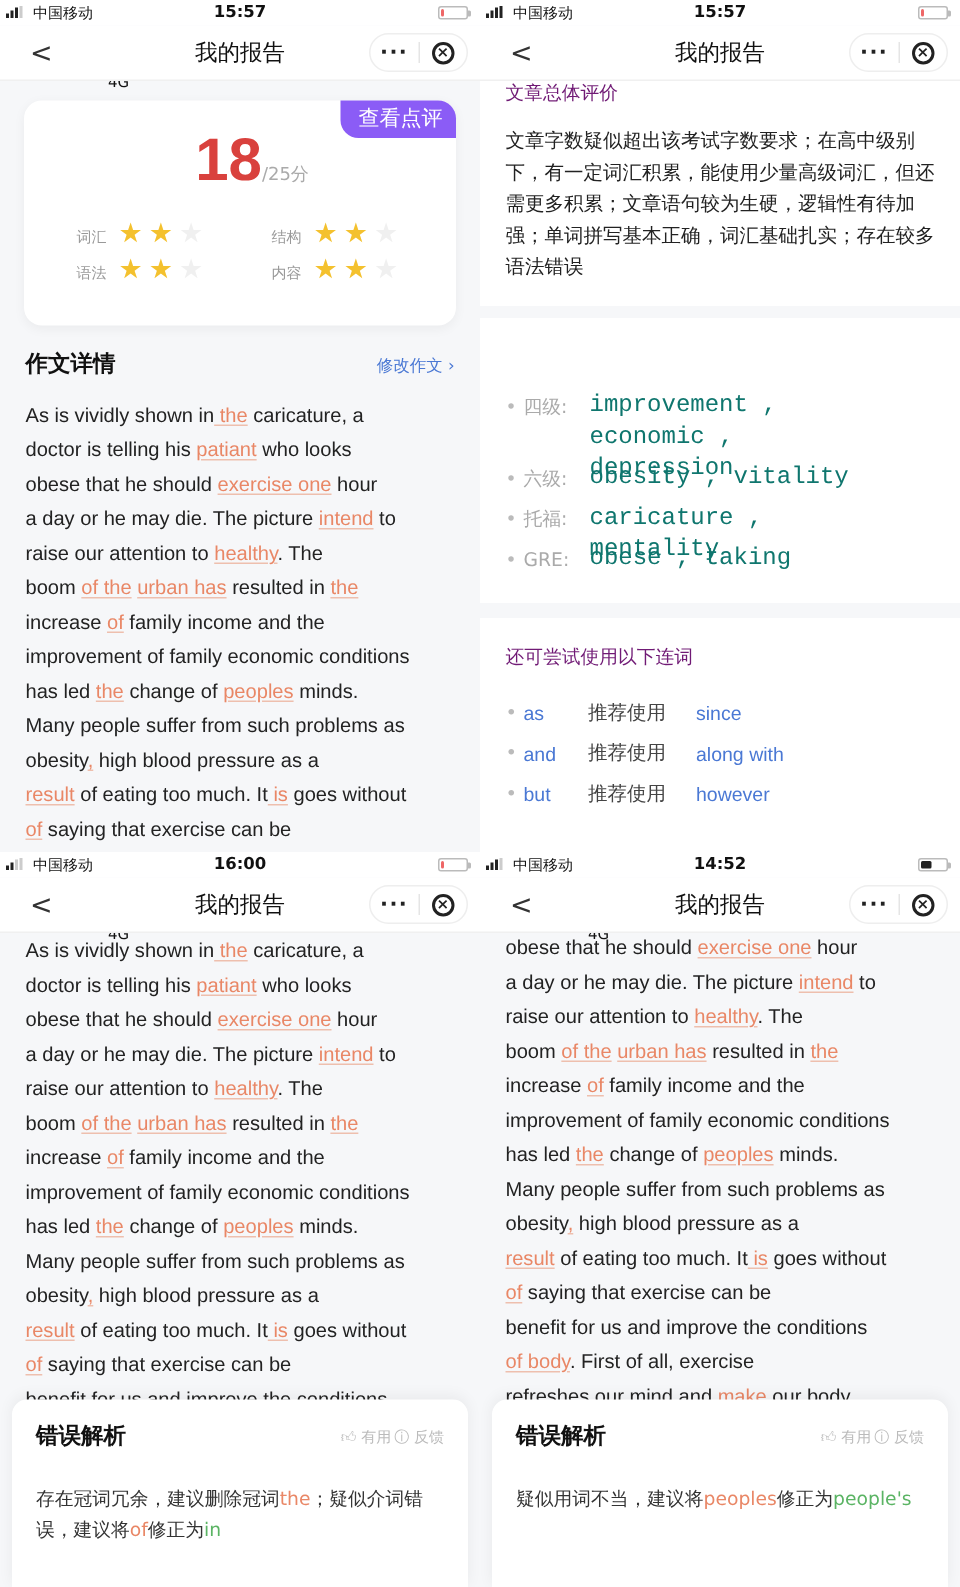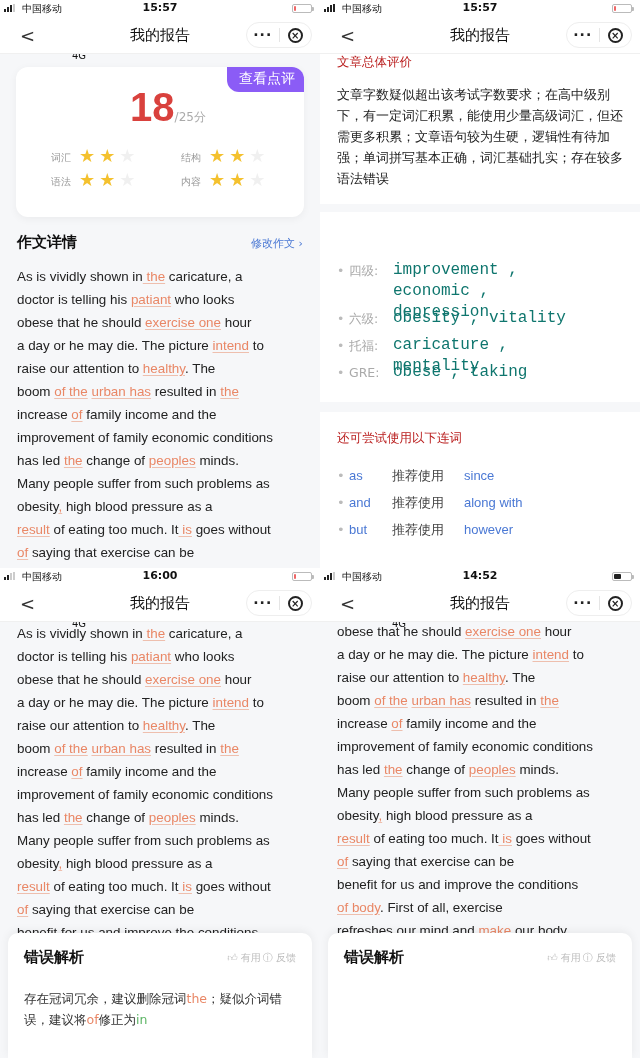--- a/index.html
+++ b/index.html
@@ -44,21 +44,21 @@
 
   .section-head { position: absolute; left: 17px; top: 233px; width: 286px; display: flex; justify-content: space-between; }
   .section-head .h { font-size: 15px; font-weight: bold; color: #111; }
   .section-head .edit { font-size: 11px; color: #4a78d4; margin-top: 3px; cursor: pointer; }
 
   .essay { position: absolute; left: 17px; width: 290px; font-size: 13.4px; line-height: 23px; color: #222; font-family: "Liberation Sans", sans-serif; }
   .essay .err { color: #e98766; text-decoration: underline; text-decoration-color: #eebfae; text-underline-offset: 2px; cursor: pointer; }
 
   
   .p2-sec { position: absolute; left: 0; width: 320px; background: #fff; }
-  .p2-sec .sub { position: absolute; left: 17px; font-size: 12.5px; color: #b91c1c; }
+  .p2-sec .sub { position: absolute; left: 17px; font-size: 12.5px; color: #701a75; }
   .summary { position: absolute; left: 17px; width: 290px; font-size: 13px; line-height: 21px; color: #222; }
   .vocab-row { position: absolute; left: 17px; display: flex; font-size: 12.5px; line-height: 21px; }
   .vocab-row .dot { width: 12px; color: #bbb; }
   .vocab-row .lvl { width: 44px; color: #aaa; }
   .vocab-row .words { width: 200px; color: #0f766e; font-family: Liberation Mono, monospace; font-size: 16px; }
   .conj-row { position: absolute; left: 17px; display: flex; font-size: 13px; line-height: 20px; }
   .conj-row .dot { width: 12px; color: #bbb; }
   .conj-row .w { width: 43px; color: #4a78d4; font-family: "Liberation Sans", sans-serif; }
   .conj-row .rec { width: 72px; color: #444; }
   .conj-row .s { color: #4a78d4; font-family: "Liberation Sans", sans-serif; }
@@ -325,14 +325,15 @@
       <div><span>benefit for us and improve the conditions</span></div>
       <div><span class="err">of body</span><span>. First of all, exercise</span></div>
       <div><span>refreshes our mind and </span><span class="err">make</span><span> our body</span></div>
     </div>
   <div class="sheet" style="top:365px; height:125px">
     <span class="ttl">错误解析</span>
     <div class="acts">
       <span><span>👍︎ </span><span>有用</span></span>
       <span><span>ⓘ </span><span>反馈</span></span>
     </div>
+    <div class="desc"><span>疑似用词不当，建议将</span><span class="o">peoples</span><span>修正为</span><span class="g">people's</span></div>
   </div>
 </div>
 
 </body></html>

